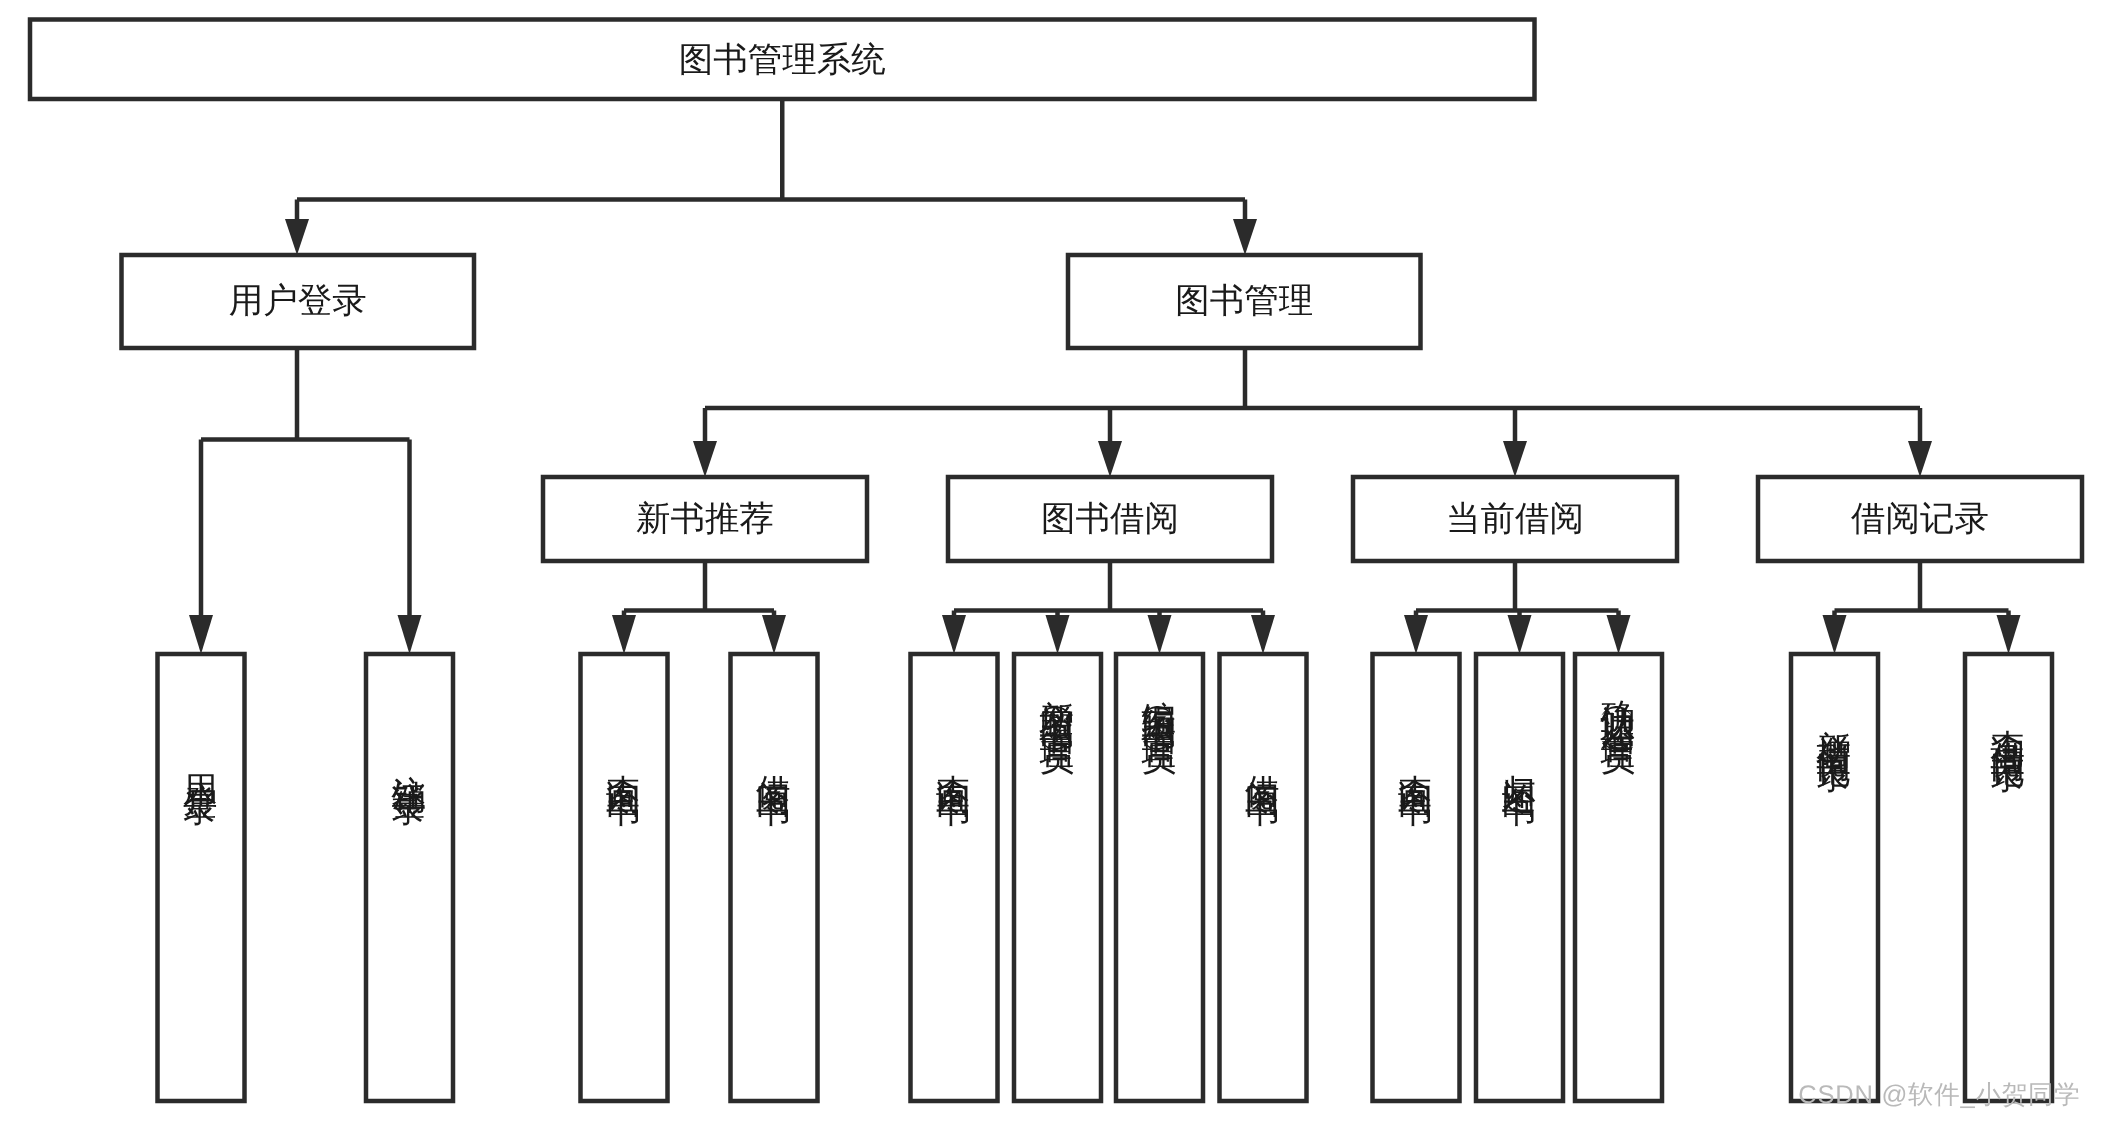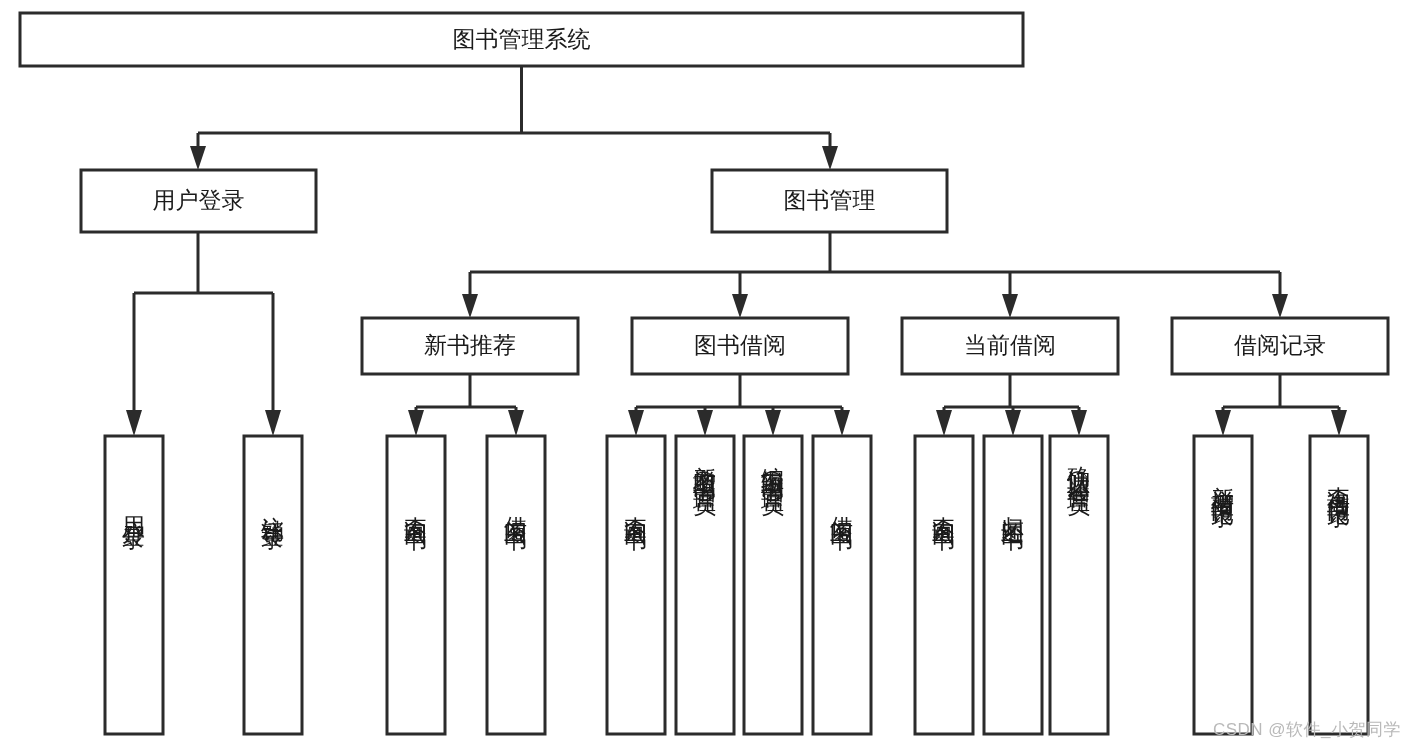--- a/index.html
+++ b/index.html
@@ -52,21 +52,21 @@
     font-size: 23px;
     fill: #1a1a1a;
     writing-mode: vertical-rl;
     text-orientation: upright;
     glyph-orientation-vertical: 0;
     letter-spacing: 4px;
     dominant-baseline: central;
   }
   .watermark-text {
     position: absolute;
-    right: 4px;
+    right: 18px;
     bottom: 6px;
     font-family: "Liberation Sans", "DejaVu Sans", sans-serif;
     font-size: 17px;
     color: #b9b9b9;
     white-space: nowrap;
     letter-spacing: 0.5px;
   }
 </style>
 </head>
 <body>

